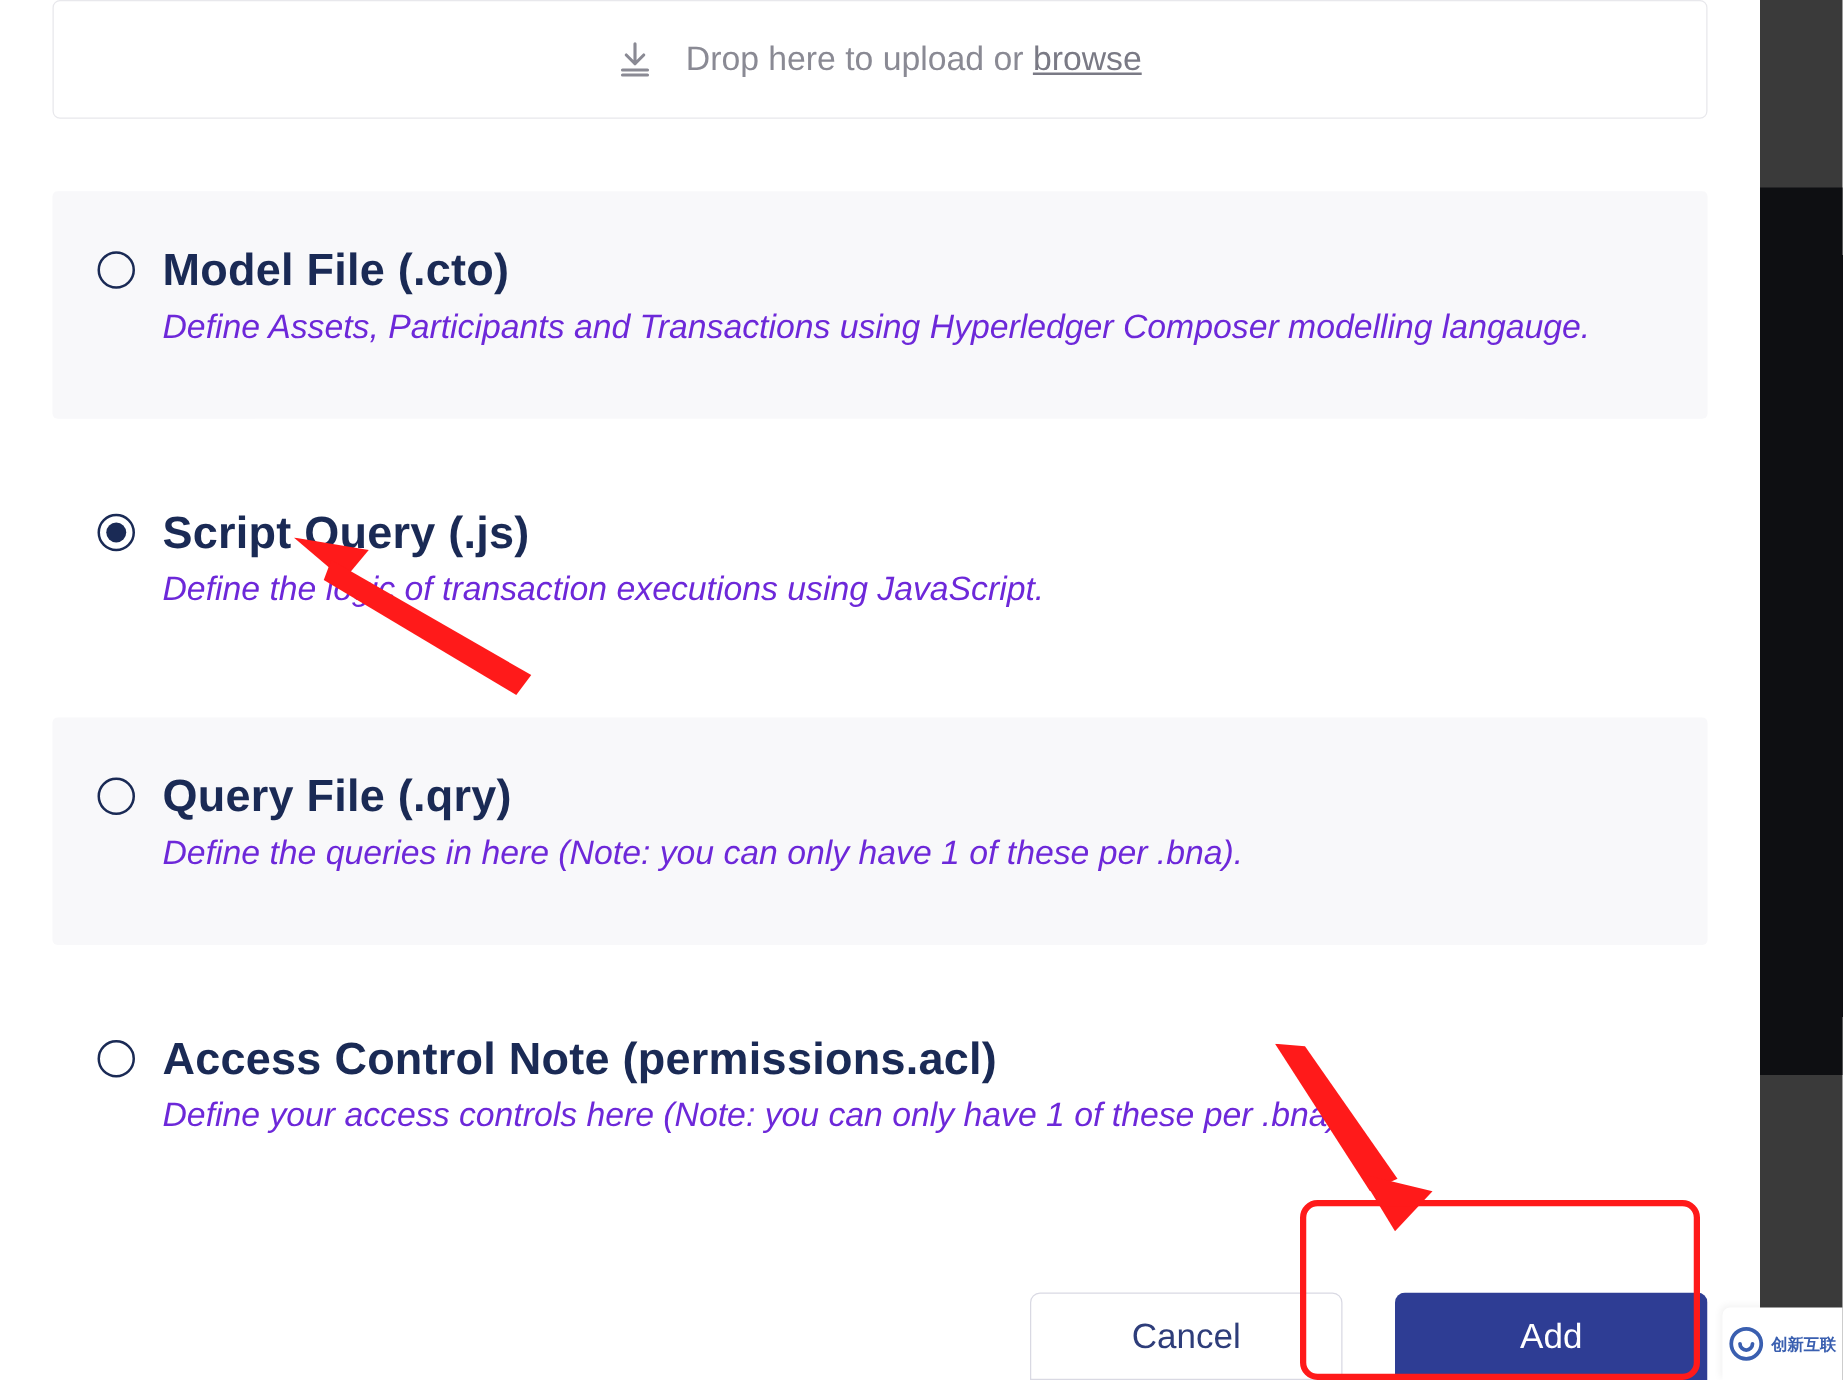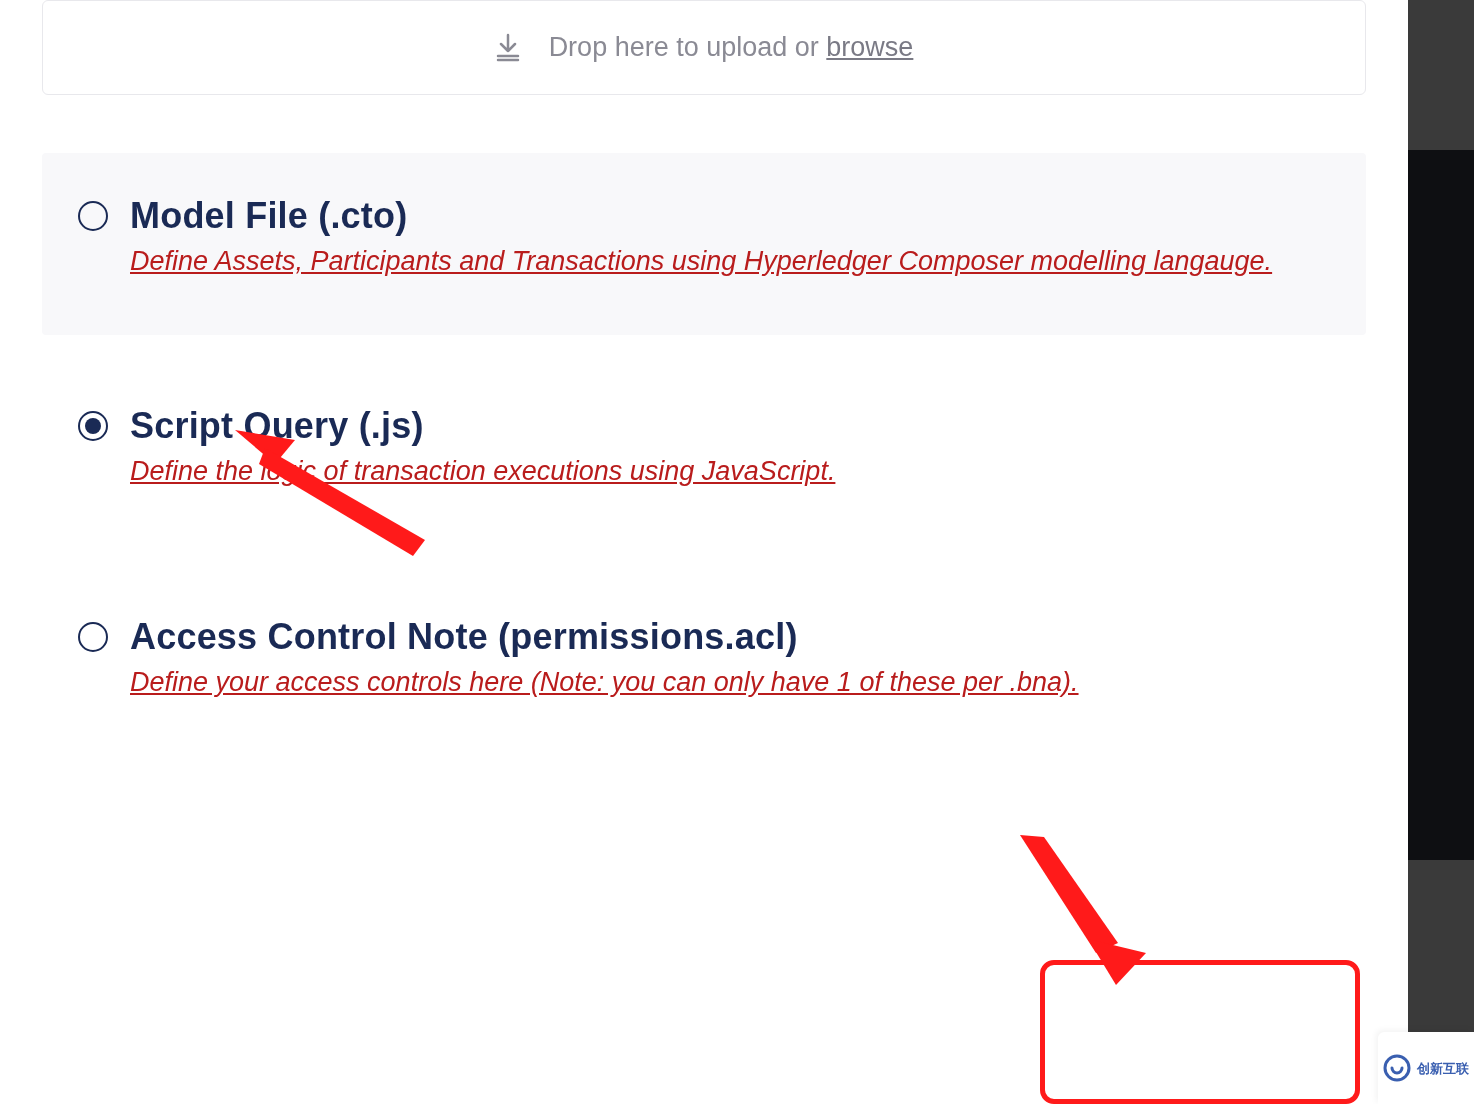--- a/index.html
+++ b/index.html
@@ -88,23 +88,22 @@
   .option-title {
     font-size: 36px;
     font-weight: 700;
     color: #1a2a55;
     margin-bottom: 6px;
     letter-spacing: .2px;
   }
   .option-desc {
     font-size: 27px;
     font-style: italic;
-    color: #b91c1c;
+    color: #6d28d9;
     line-height: 1.35;
-    text-decoration: underline;
   }
   .modal-footer {
     display: flex;
     justify-content: flex-end;
     gap: 42px;
     padding: 0 42px 0 42px;
     align-items: flex-end;
     height: 70px;
   }
   .btn {
@@ -160,21 +159,21 @@
     border: 5px solid #ff1a1a;
     border-radius: 14px;
     pointer-events: none;
   }
   
   .watermark {
     position: absolute;
     right: 0;
     bottom: 0;
     width: 96px;
-    height: 72px;
+    height: 58px;
     background: #ffffff;
     border-top-left-radius: 6px;
     display: flex;
     align-items: center;
     justify-content: center;
     color: #4a6fbf;
     font-size: 16px;
     font-weight: 700;
     gap: 6px;
     box-shadow: -2px -2px 6px rgba(0,0,0,.05);
@@ -213,31 +212,42 @@
     <div class="option white-bg">
       <span class="radio selected">
           <span class="dot"></span>
         </span>
       <div class="option-text">
         <div class="option-title">Script Query (.js)</div>
         <div class="option-desc">Define the logic of transaction executions using JavaScript.</div>
       </div>
     </div>
 
+    <div class="option">
+      <span class="radio"></span>
+      <div class="option-text">
+        <div class="option-title">Query File (.qry)</div>
+        <div class="option-desc">Define the queries in here (Note: you can only have 1 of these per .bna).</div>
+      </div>
+    </div>
 
     <div class="option white-bg">
       <span class="radio"></span>
       <div class="option-text">
         <div class="option-title">Access Control Note (permissions.acl)</div>
         <div class="option-desc">Define your access controls here (Note: you can only have 1 of these per .bna).</div>
       </div>
     </div>
 
   </div>
 
+  <div class="modal-footer">
+    <div class="btn btn-secondary">Cancel</div>
+    <div class="btn btn-primary">Add</div>
+  </div>
 </div>
 
 <svg class="arrow1" width="200" height="130" viewBox="0 0 200 130">
   <polygon points="0,0 60,10 40,34" fill="#ff1a1a"></polygon>
   <polygon points="30,18 190,110 178,126 24,34" fill="#ff1a1a"></polygon>
 </svg>
 
 <svg class="arrow2" width="140" height="150" viewBox="0 0 140 150">
   <polygon points="0,0 24,2 98,108 76,118" fill="#ff1a1a"></polygon>
   <polygon points="68,104 126,118 96,150" fill="#ff1a1a"></polygon>

